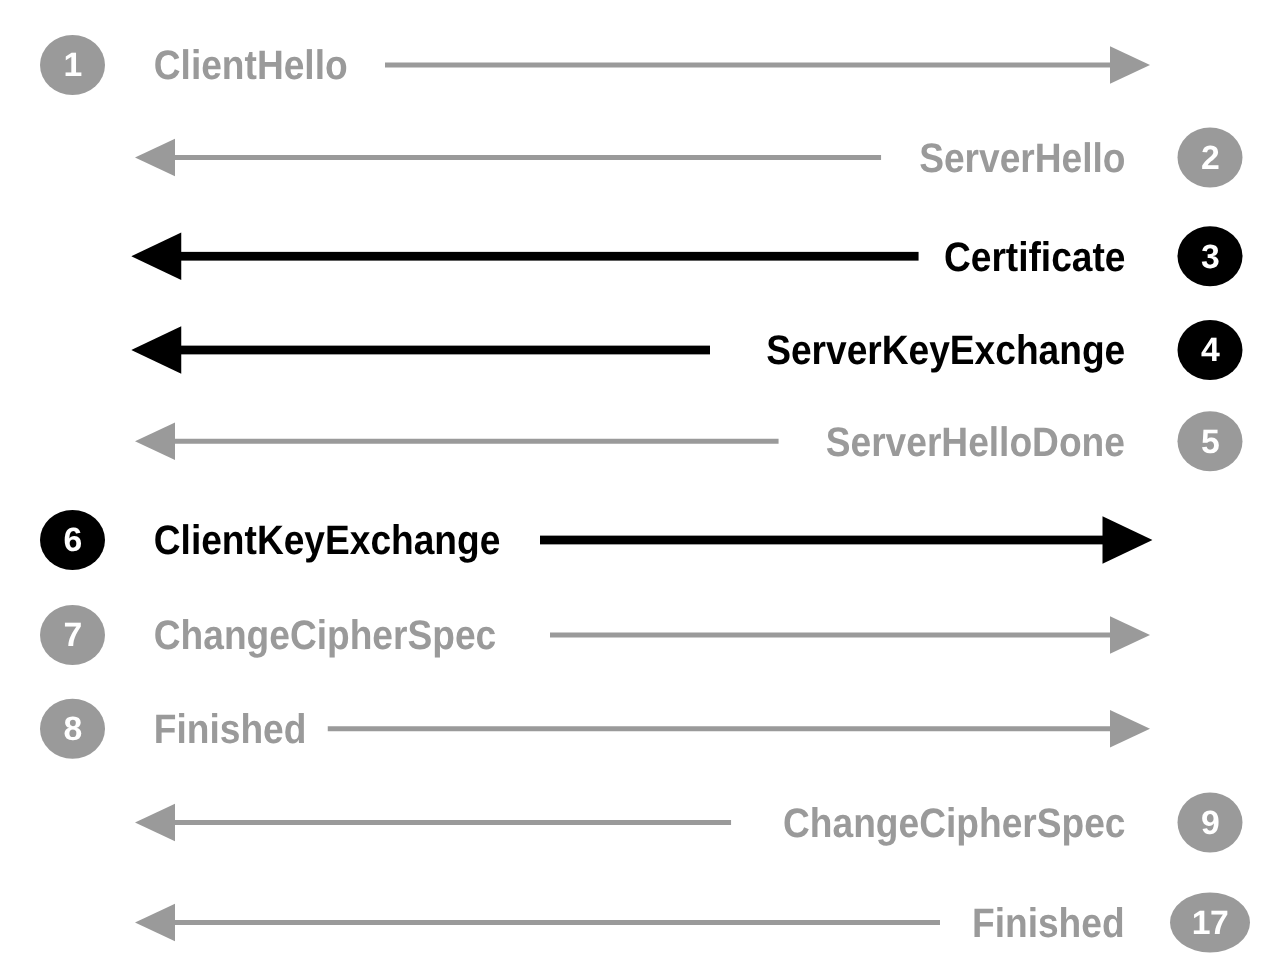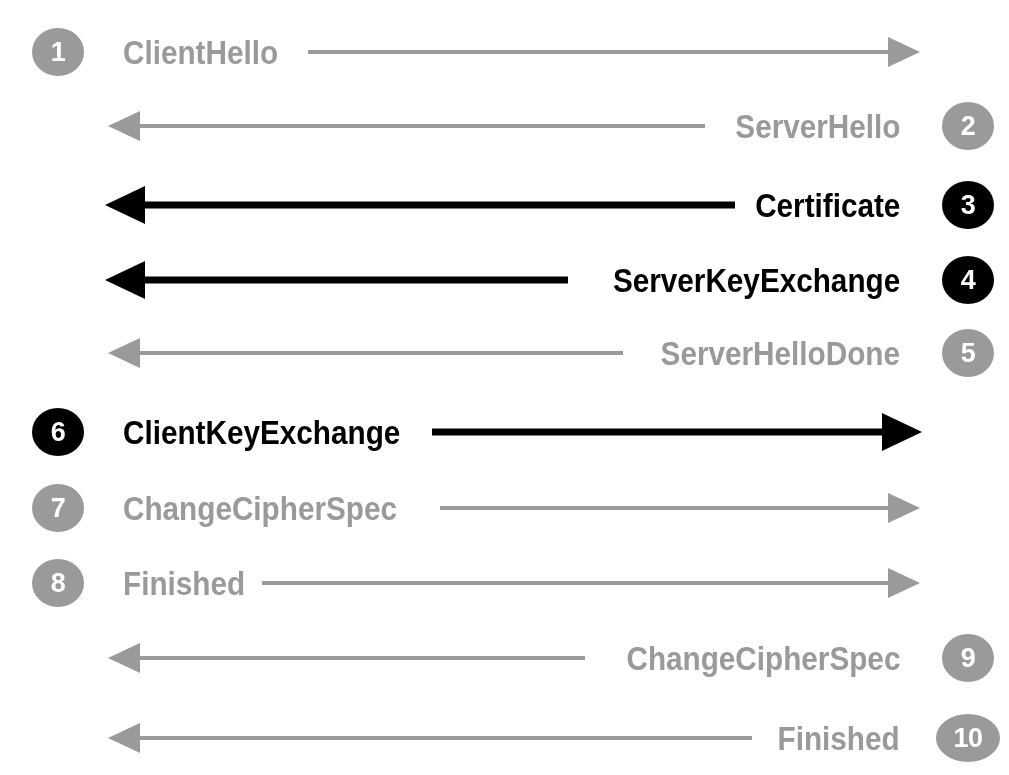--- a/index.html
+++ b/index.html
@@ -164,21 +164,21 @@
       <div class="badge gray" style="left: 968px;">9</div>
       <div class="label gray right" style="right: 109px;">ChangeCipherSpec</div>
       <div class="arrow" style="left: 108px;">
         <svg width="477" height="32" viewBox="0 0 477 32">
           <rect x="31" width="446" y="14" height="4" fill="#9a9a9a"></rect>
           <polygon points="32,1 0,16 32,31" fill="#9a9a9a"></polygon>
         </svg>
       </div>
     </div>
     <div class="row" style="top: 738px;">
-      <div class="badge gray wide" style="left: 968px;">10</div>
+      <div class="badge gray wide" style="left: 968px;">17</div>
       <div class="label gray right" style="right: 109px;">Finished</div>
       <div class="arrow" style="left: 108px;">
         <svg width="644" height="32" viewBox="0 0 644 32">
           <rect x="31" width="613" y="14" height="4" fill="#9a9a9a"></rect>
           <polygon points="32,1 0,16 32,31" fill="#9a9a9a"></polygon>
         </svg>
       </div>
     </div>
   </div>
 

